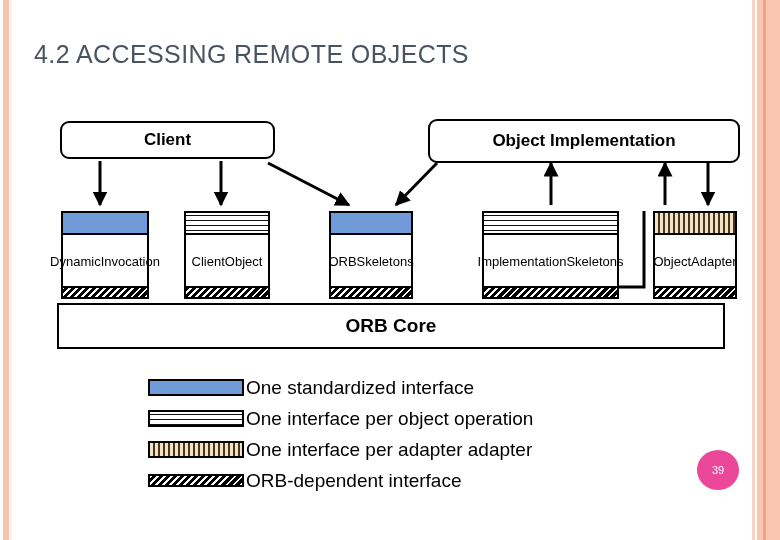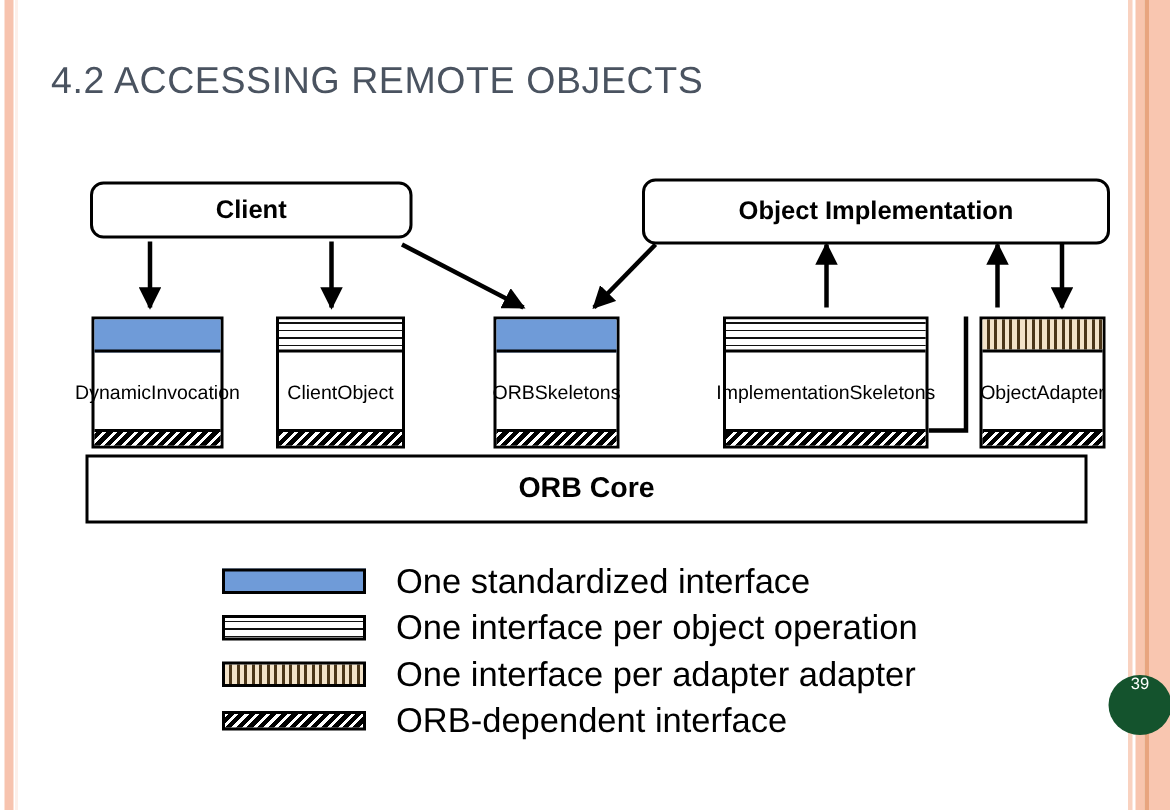--- a/index.html
+++ b/index.html
@@ -190,37 +190,38 @@
     width: 96px;
     height: 17px;
     border: 2px solid #000000;
     box-sizing: border-box;
     flex: 0 0 auto;
   }
   .legend-swatch.thin {
     height: 13px;
   }
   .legend-text {
-    margin-left: 20px;
-    font-size: 23px;
+    margin-left: 2px;
+    font-size: 19px;
     color: #000000;
     white-space: nowrap;
     text-align: center;
   }
 
   
   .page-badge {
     position: absolute;
-    left: 739px;
+    left: 697px;
     top: 450px;
     width: 42px;
     height: 40px;
     border-radius: 50%;
-    background: #14532d;
-    display: flex;
+    background: #ec4899;
+    display: flex;
+    align-items: center;
     justify-content: center;
     color: #ffffff;
     font-size: 11px;
   }
 </style>
 </head>
 <body>
 
 <div class="slide">
 

